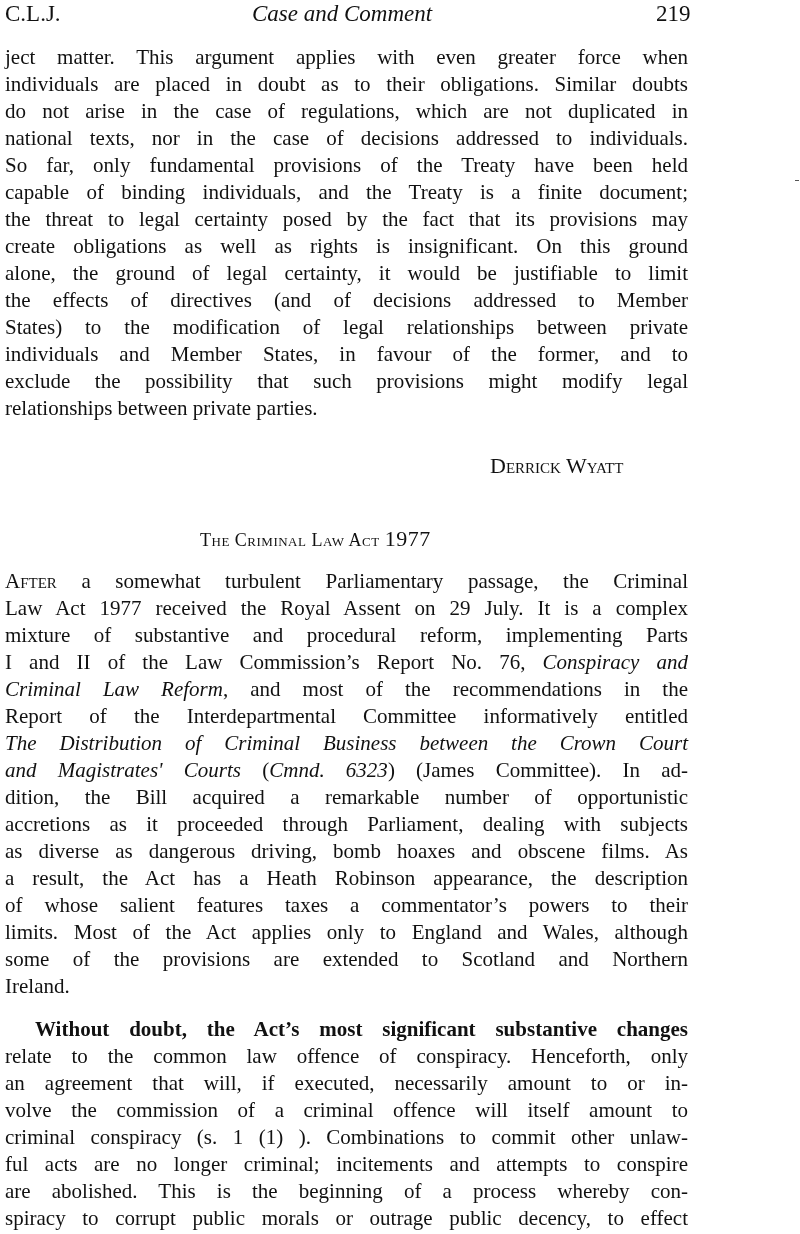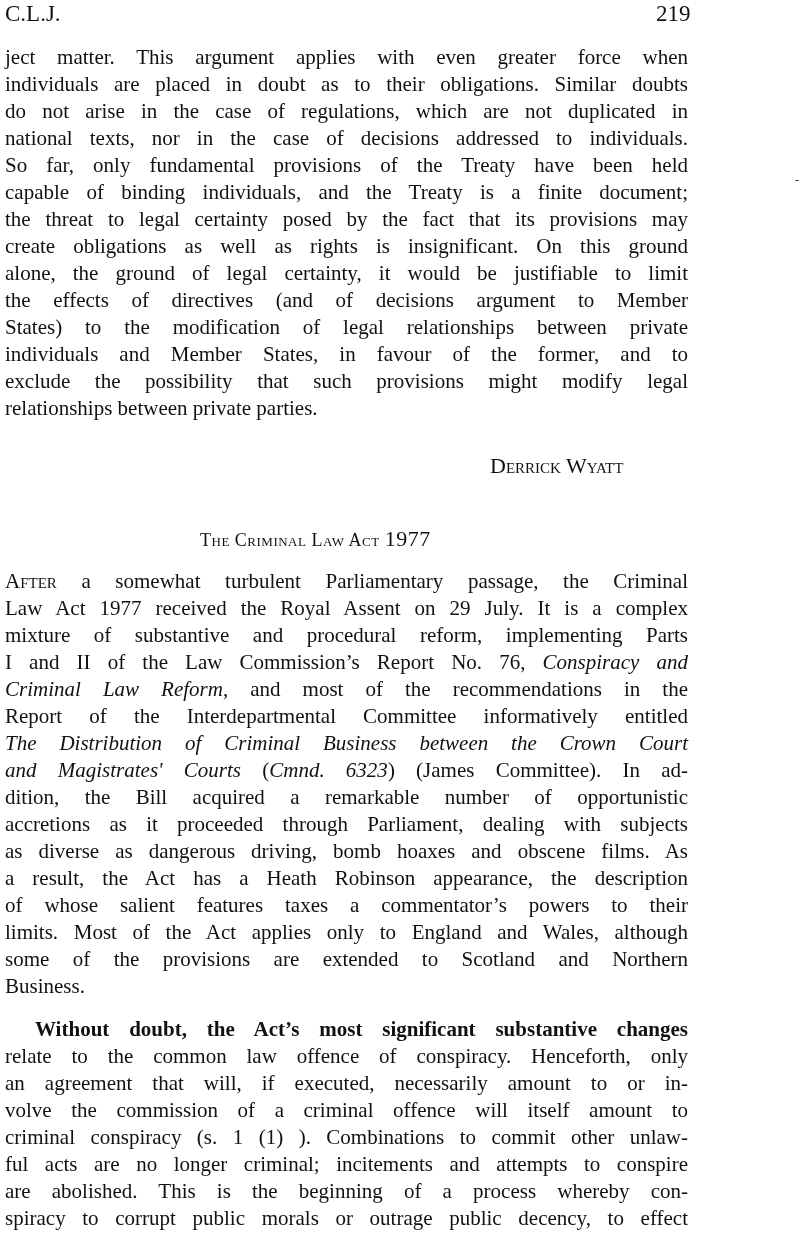--- a/index.html
+++ b/index.html
@@ -18,36 +18,37 @@
   .sec-title .yr { font-size:22px; font-variant:normal; }
   .sc { font-variant:small-caps; }
   i { }
   .margin-mark { position:absolute; left:795px; top:180px; width:4px; height:1px; background:#555; }
 </style>
 </head>
 <body>
 
 <div class="header">
   <span class="hdr-left">C.L.J.</span>
+  <span class="hdr-center">Case and Comment</span>
   <span class="hdr-right">219</span>
 </div>
 
 <div class="margin-mark"></div>
 
 <div>
   <div class="line" style="top:44px">ject matter. This argument applies with even greater force when</div>
   <div class="line" style="top:71px">individuals are placed in doubt as to their obligations. Similar doubts</div>
   <div class="line" style="top:98px">do not arise in the case of regulations, which are not duplicated in</div>
   <div class="line" style="top:125px">national texts, nor in the case of decisions addressed to individuals.</div>
   <div class="line" style="top:152px">So far, only fundamental provisions of the Treaty have been held</div>
   <div class="line" style="top:179px">capable of binding individuals, and the Treaty is a finite document;</div>
   <div class="line" style="top:206px">the threat to legal certainty posed by the fact that its provisions may</div>
   <div class="line" style="top:233px">create obligations as well as rights is insignificant. On this ground</div>
   <div class="line" style="top:260px">alone, the ground of legal certainty, it would be justifiable to limit</div>
-  <div class="line" style="top:287px">the effects of directives (and of decisions argument to Member</div>
+  <div class="line" style="top:287px">the effects of directives (and of decisions addressed to Member</div>
   <div class="line" style="top:314px">States) to the modification of legal relationships between private</div>
   <div class="line" style="top:341px">individuals and Member States, in favour of the former, and to</div>
   <div class="line" style="top:368px">exclude the possibility that such provisions might modify legal</div>
   <div class="line last" style="top:395px">relationships between private parties.</div>
   <div class="sig" style="top:426px">Derrick Wyatt</div>
 </div>
 
 <div class="sec-title">
   <span>The Criminal Law Act</span>
   <span class="yr">1977</span>
@@ -62,21 +63,21 @@
   <div class="line" style="top:703px">Report of the Interdepartmental Committee informatively entitled</div>
   <div class="line" style="top:730px"><i>The Distribution of Criminal Business between the Crown Court</i></div>
   <div class="line" style="top:757px"><i>and Magistrates' Courts</i><span> (</span><i>Cmnd. 6323</i><span>) (James Committee). In ad-</span></div>
   <div class="line" style="top:784px">dition, the Bill acquired a remarkable number of opportunistic</div>
   <div class="line" style="top:811px">accretions as it proceeded through Parliament, dealing with subjects</div>
   <div class="line" style="top:838px">as diverse as dangerous driving, bomb hoaxes and obscene films. As</div>
   <div class="line" style="top:865px">a result, the Act has a Heath Robinson appearance, the description</div>
   <div class="line" style="top:892px">of whose salient features taxes a commentator’s powers to their</div>
   <div class="line" style="top:919px">limits. Most of the Act applies only to England and Wales, although</div>
   <div class="line" style="top:946px">some of the provisions are extended to Scotland and Northern</div>
-  <div class="line last" style="top:973px">Business.</div>
+  <div class="line last" style="top:973px">Ireland.</div>
 
   <div class="line indent" style="top:1016px">Without doubt, the Act’s most significant substantive changes</div>
   <div class="line" style="top:1043px">relate to the common law offence of conspiracy. Henceforth, only</div>
   <div class="line" style="top:1070px">an agreement that will, if executed, necessarily amount to or in-</div>
   <div class="line" style="top:1097px">volve the commission of a criminal offence will itself amount to</div>
   <div class="line" style="top:1124px">criminal conspiracy (s. 1 (1) ). Combinations to commit other unlaw-</div>
   <div class="line" style="top:1151px">ful acts are no longer criminal; incitements and attempts to conspire</div>
   <div class="line" style="top:1178px">are abolished. This is the beginning of a process whereby con-</div>
   <div class="line" style="top:1205px">spiracy to corrupt public morals or outrage public decency, to effect</div>
 </div>

